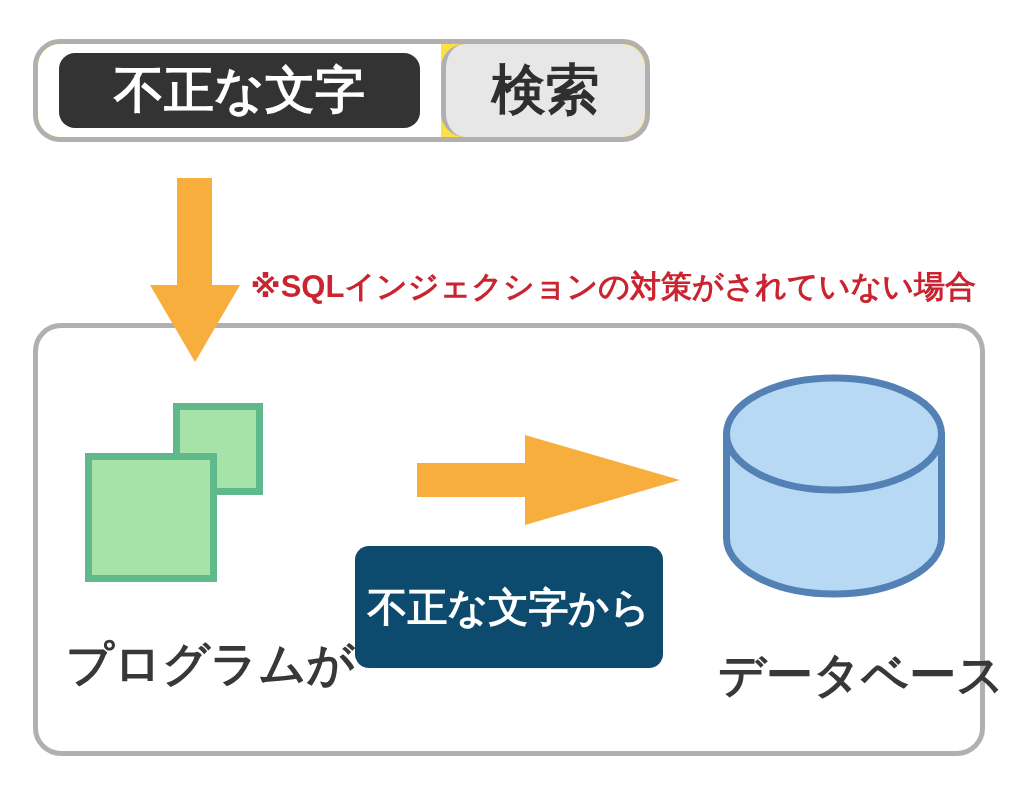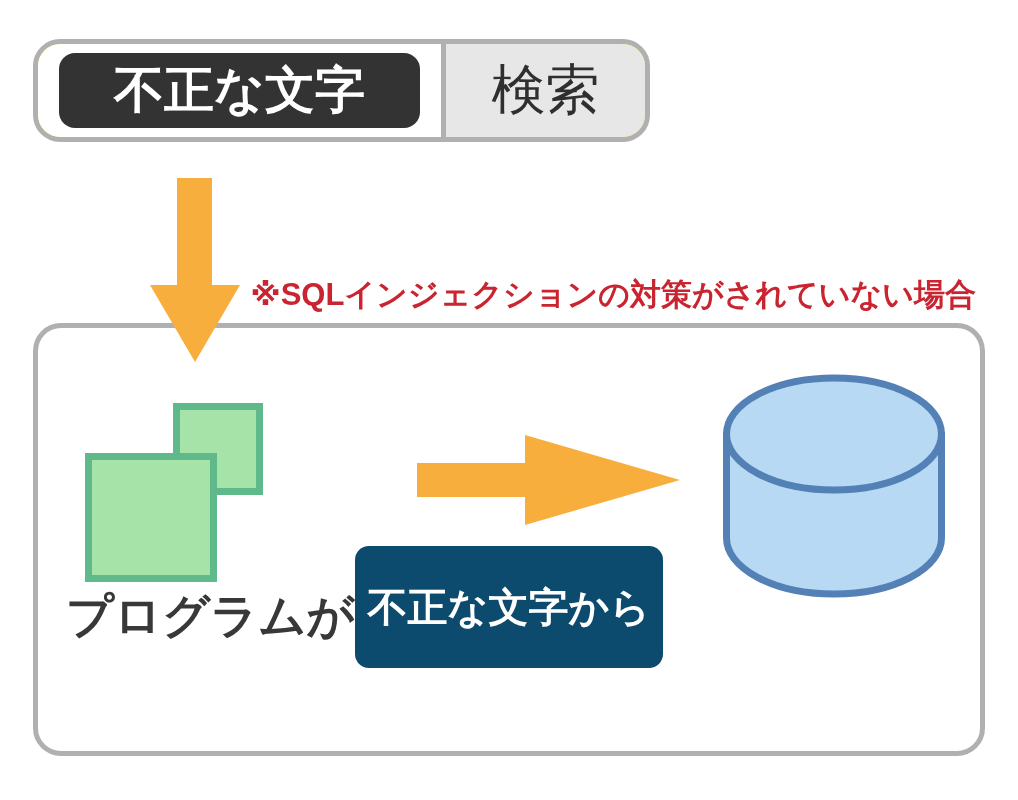--- a/index.html
+++ b/index.html
@@ -37,36 +37,37 @@
     white-space:nowrap;
   }
   .search-button{
     flex:0 0 auto;
     width:204px;
     background:#e7e7e7;
     border-left:5px solid #b0b0b0;
     box-sizing:border-box;
     display:flex;align-items:center;justify-content:center;
     color:#2f2f2f;
-    font-size:54px;font-weight:normal;
+    font-size:54px;font-weight:bold;
     white-space:nowrap;
+    border-radius:24px;
   }
   
   .down-arrow{
     position:absolute;left:150px;top:178px;
     width:90px;height:184px;z-index:3;
   }
   .right-arrow{
     position:absolute;left:417px;top:435px;
     width:263px;height:90px;z-index:2;
   }
   .arrow-fill{fill:#f7ae3d;}
   
   .warning-note{
-    position:absolute;right:42px;top:274px;
+    position:absolute;right:42px;top:266px;
     color:#c9242f;
     font-size:31px;font-weight:bold;
     white-space:nowrap;
     z-index:2;
   }
   
   .flow-box{
     position:absolute;left:33px;top:323px;
     width:952px;height:433px;
     background:#ffffff;
@@ -83,21 +84,21 @@
   .program-square{
     position:absolute;
     box-sizing:border-box;
     background:#a5e3a9;
     border:7px solid #5fb98b;
   }
   .program-square-back{left:88px;top:0;width:90px;height:92px;}
   .program-square-front{left:0;top:50px;width:132px;height:129px;}
   
   .program-label{
-    position:absolute;left:66px;top:589px;
+    position:absolute;left:66px;top:637px;
     color:#383838;
     font-size:47px;font-weight:bold;
     line-height:53px;
     white-space:nowrap;
     z-index:2;
   }
   .sql-statement-box{
     position:absolute;left:355px;top:546px;
     width:308px;height:122px;
     background:#0c4a6e;
@@ -160,14 +161,15 @@
 
   <div class="sql-statement-box">
     <div>不正な文字から</div>
   </div>
 
   <svg class="database-icon" viewBox="0 0 222 228">
     <path class="db-fill" d="M3.5 60 L3.5 164 A107.5 56 0 0 0 218.5 164 L218.5 60 Z" stroke-linejoin="round"></path>
     <ellipse class="db-fill" cx="111" cy="60" rx="107.5" ry="56"></ellipse>
   </svg>
 
+  <div class="database-label">データベース</div>
 
 </div>
 
 </body></html>

